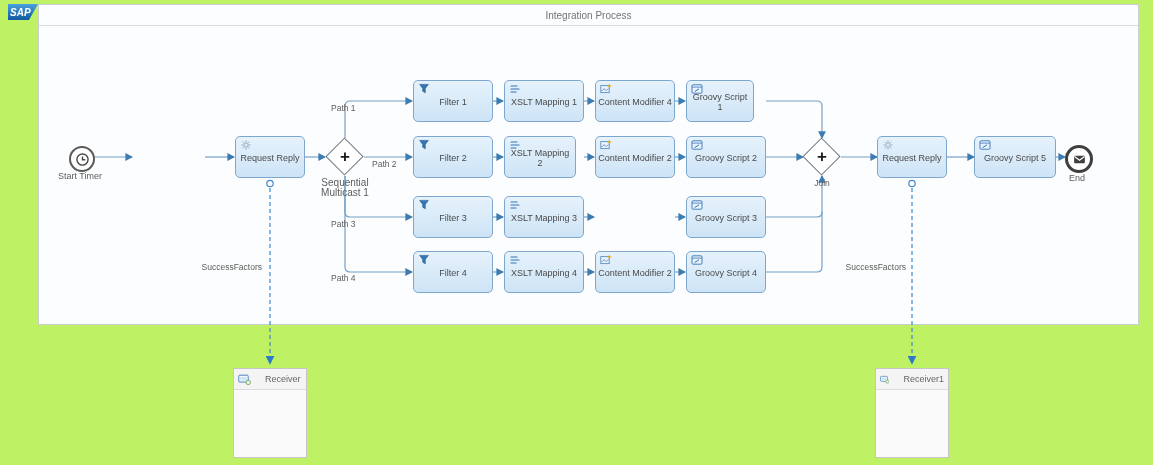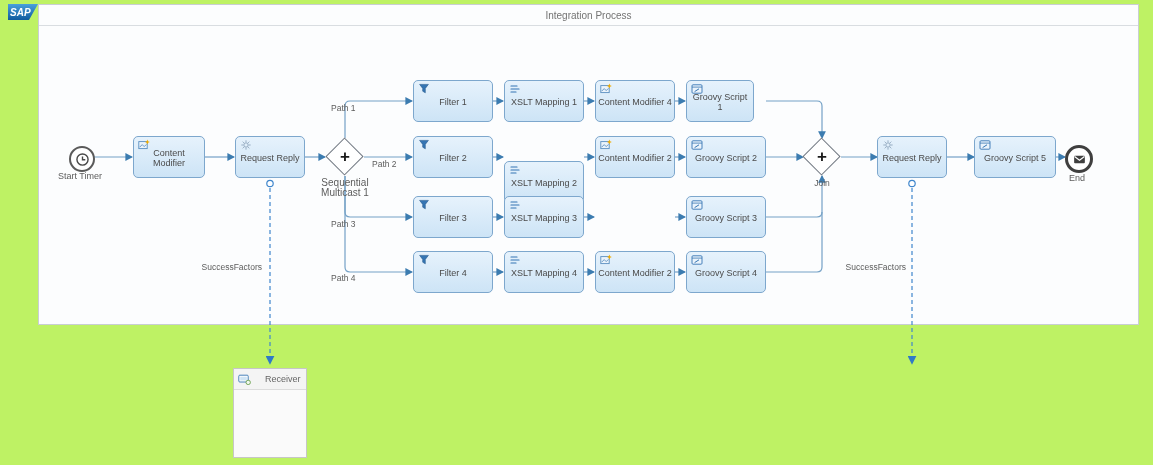--- a/index.html
+++ b/index.html
@@ -150,26 +150,20 @@
     <path class="msg" d="M912 188 V363" marker-end="url(#arrMsg)"></path>
   </svg>
 
   <div class="event ev-start" style="left:69px;top:146px;">
     <svg width="15" height="15">
         <use href="#i-clock"></use>
       </svg>
   </div>
   <div class="lbl" style="left:50px;top:171px;width:60px;">Start Timer</div>
 
-  <div class="task" style="left:133px;top:136px;width:72px;">
-    <span class="icon"><svg width="12" height="12">
-          <use href="#i-cm"></use>
-        </svg></span>
-    <span>Content Modifier</span>
-  </div>
 
   <div class="task" style="left:235px;top:136px;width:70px;">
     <span class="icon"><svg width="12" height="12">
           <use href="#i-gear"></use>
         </svg></span>
     <span>Request Reply</span>
   </div>
 
   <div class="gateway" style="left:331px;top:143px;"></div>
   <div class="gw-plus" style="left:336px;top:147px;">+</div>
@@ -204,21 +198,21 @@
         </svg></span>
     <span>Groovy Script 1</span>
   </div>
 
   <div class="task" style="left:413px;top:136px;width:80px;">
     <span class="icon"><svg width="12" height="12">
           <use href="#i-filter"></use>
         </svg></span>
     <span>Filter 2</span>
   </div>
-  <div class="task" style="left:504px;top:136px;width:80px;margin-top:25px;">
+  <div class="task" style="left:504px;top:136px;width:72px;">
     <span class="icon"><svg width="12" height="12">
           <use href="#i-xslt"></use>
         </svg></span>
     <span>XSLT Mapping 2</span>
   </div>
   <div class="task" style="left:595px;top:136px;width:80px;">
     <span class="icon"><svg width="12" height="12">
           <use href="#i-cm"></use>
         </svg></span>
     <span>Content Modifier 2</span>
@@ -303,14 +297,22 @@
   <div class="conn-lbl right-align" style="left:826px;top:263px;width:80px;">SuccessFactors</div>
 
   <div class="participant" style="left:233px;top:368px;">
     <div class="participant-header">
       <svg width="13" height="11">
           <use href="#i-receiver"></use>
         </svg>
       <span>Receiver</span>
     </div>
   </div>
+  <div class="participant" style="left:875px;top:368px;">
+    <div class="participant-header">
+      <svg width="13" height="11">
+          <use href="#i-receiver"></use>
+        </svg>
+      <span>Receiver1</span>
+    </div>
+  </div>
 
 </div>
 
 </body></html>

